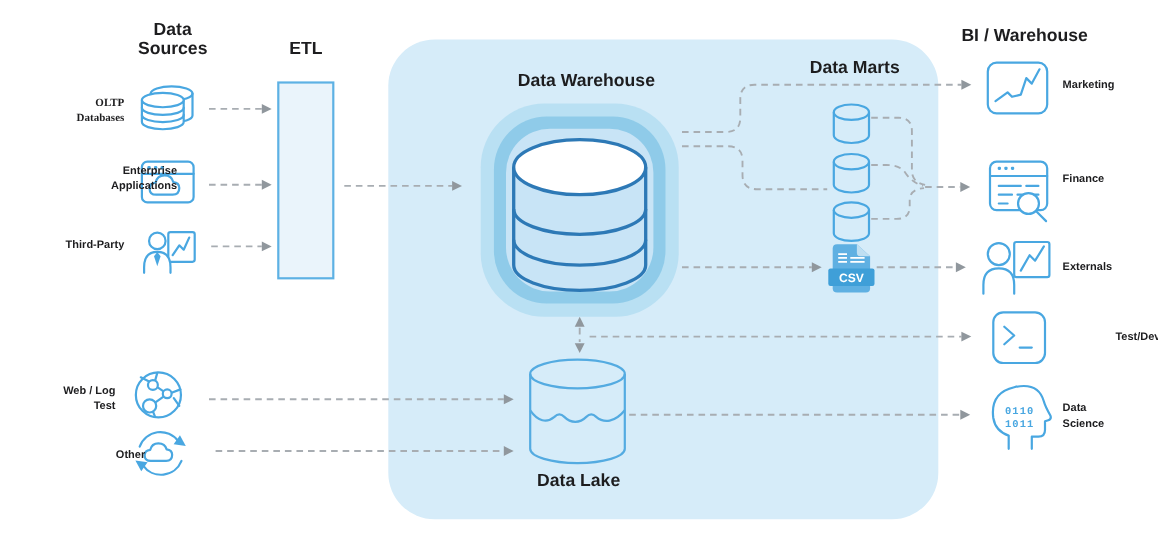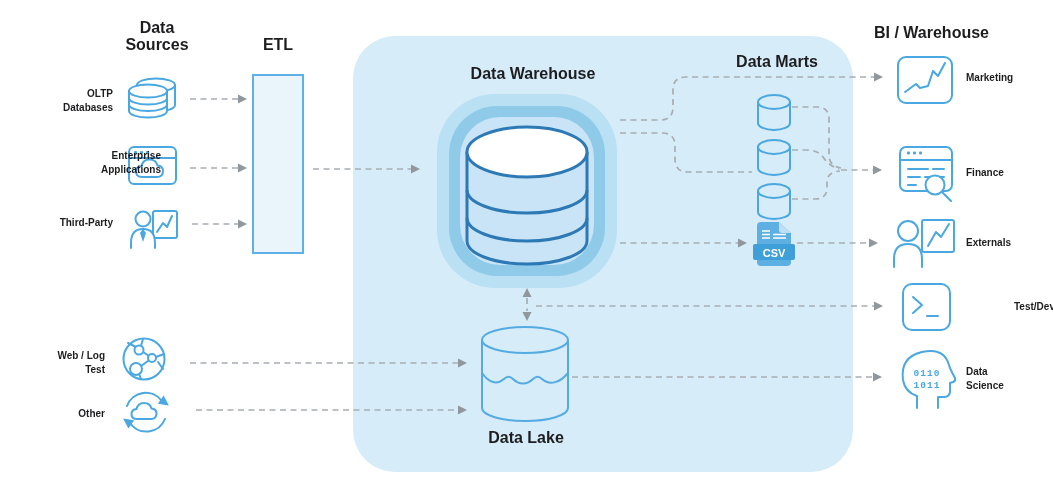--- a/index.html
+++ b/index.html
@@ -194,29 +194,29 @@
   </svg>
 
   <div class="lbl hdr ta-c" style="left:97px;top:19px;width:120px;">Data
 Sources</div>
   <div class="lbl hdr ta-c" style="left:243px;top:36px;width:70px;text-align:center;">ETL</div>
   <div class="lbl hdr ta-c" style="left:413px;top:65px;width:240px;">Data Warehouse</div>
   <div class="lbl hdr ta-c" style="left:697px;top:53px;width:160px;">Data Marts</div>
   <div class="lbl hdr ta-c" style="left:446px;top:429px;width:160px;">Data Lake</div>
   <div class="lbl hdr" style="left:874px;top:24px;width:180px;">BI / Warehouse</div>
 
-  <div class="lbl ta-r" style="left:0;top:87px;width:113px;">OLTP
+  <div class="lbl ta-r" style="left:0;top:87px;width:113px;font-family:Liberation Serif, serif;">OLTP
 Databases</div>
   <div class="lbl ta-r" style="left:0;top:149px;width:113px;margin-left:48px;">Enterprise
 Applications</div>
   <div class="lbl ta-r" style="left:0;top:216px;width:113px;">Third-Party</div>
   <div class="lbl ta-r" style="left:0;top:349px;width:105px;">Web / Log
 Test</div>
-  <div class="lbl ta-r" style="left:0;top:407px;width:105px;">Other</div>
+  <div class="lbl ta-r" style="left:0;top:407px;width:105px;padding-left:27px;">Other</div>
 
   <div class="lbl" style="left:966px;top:71px;width:85px;">Marketing</div>
-  <div class="lbl" style="left:966px;top:166px;width:85px;">Finance</div>
+  <div class="lbl" style="left:966px;top:156px;width:85px;">Finance</div>
   <div class="lbl" style="left:966px;top:236px;width:85px;">Externals</div>
   <div class="lbl" style="left:1014px;top:300px;width:85px;">Test/Dev</div>
   <div class="lbl" style="left:966px;top:365px;width:85px;">Data
 Science</div>
 
 </div>
 
 </body></html>

